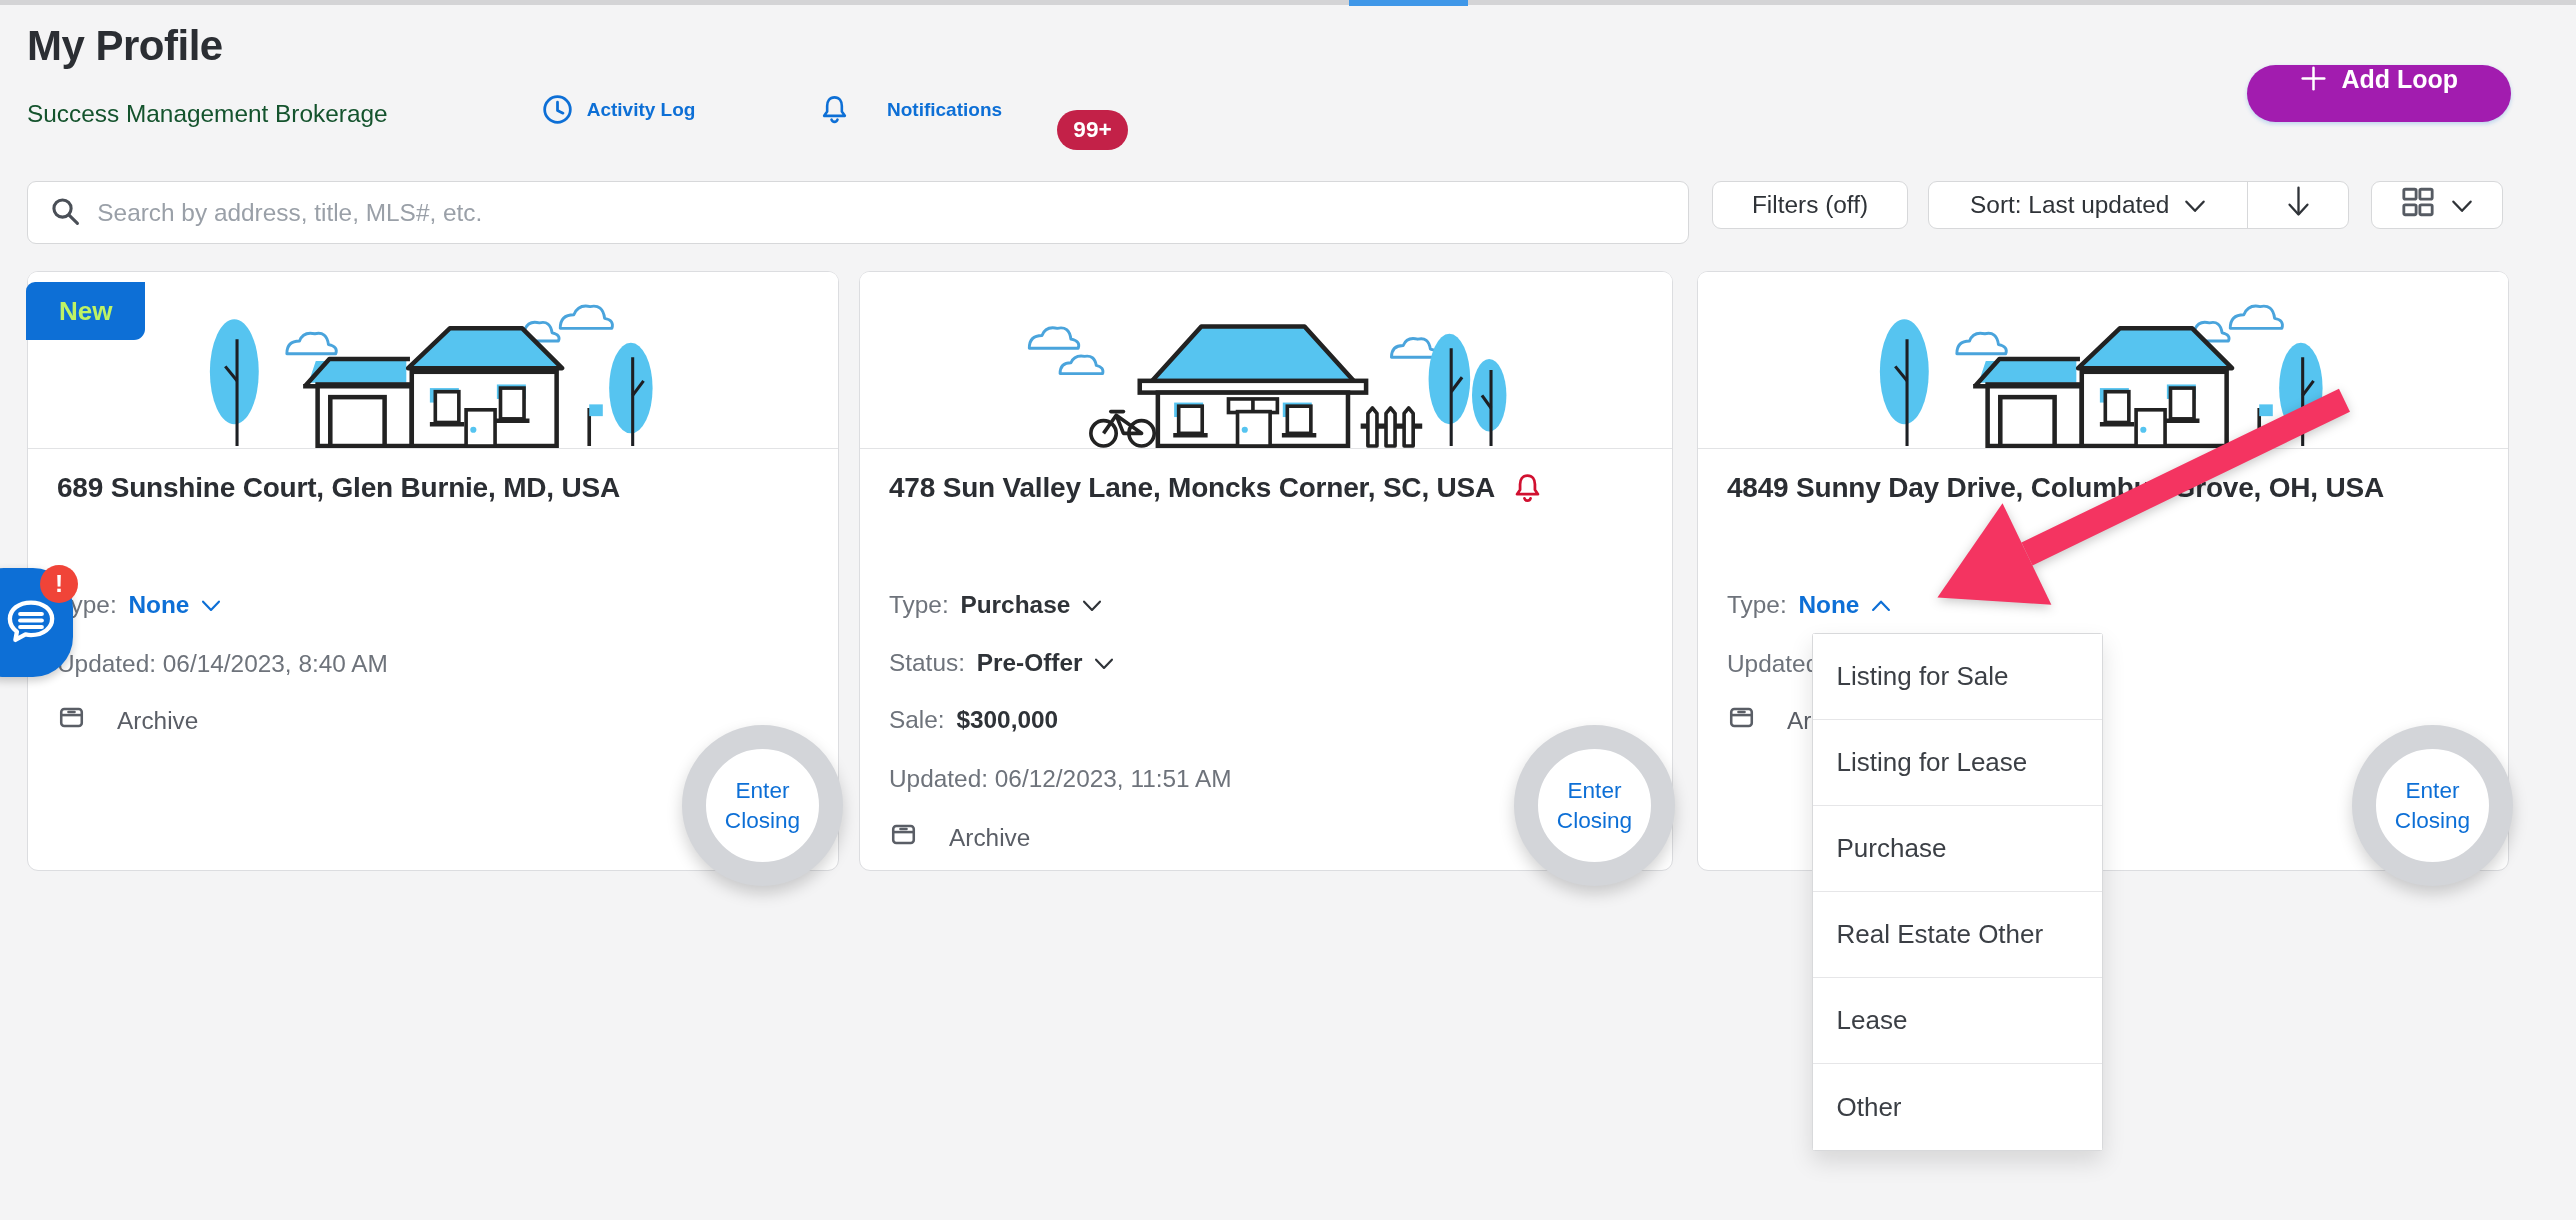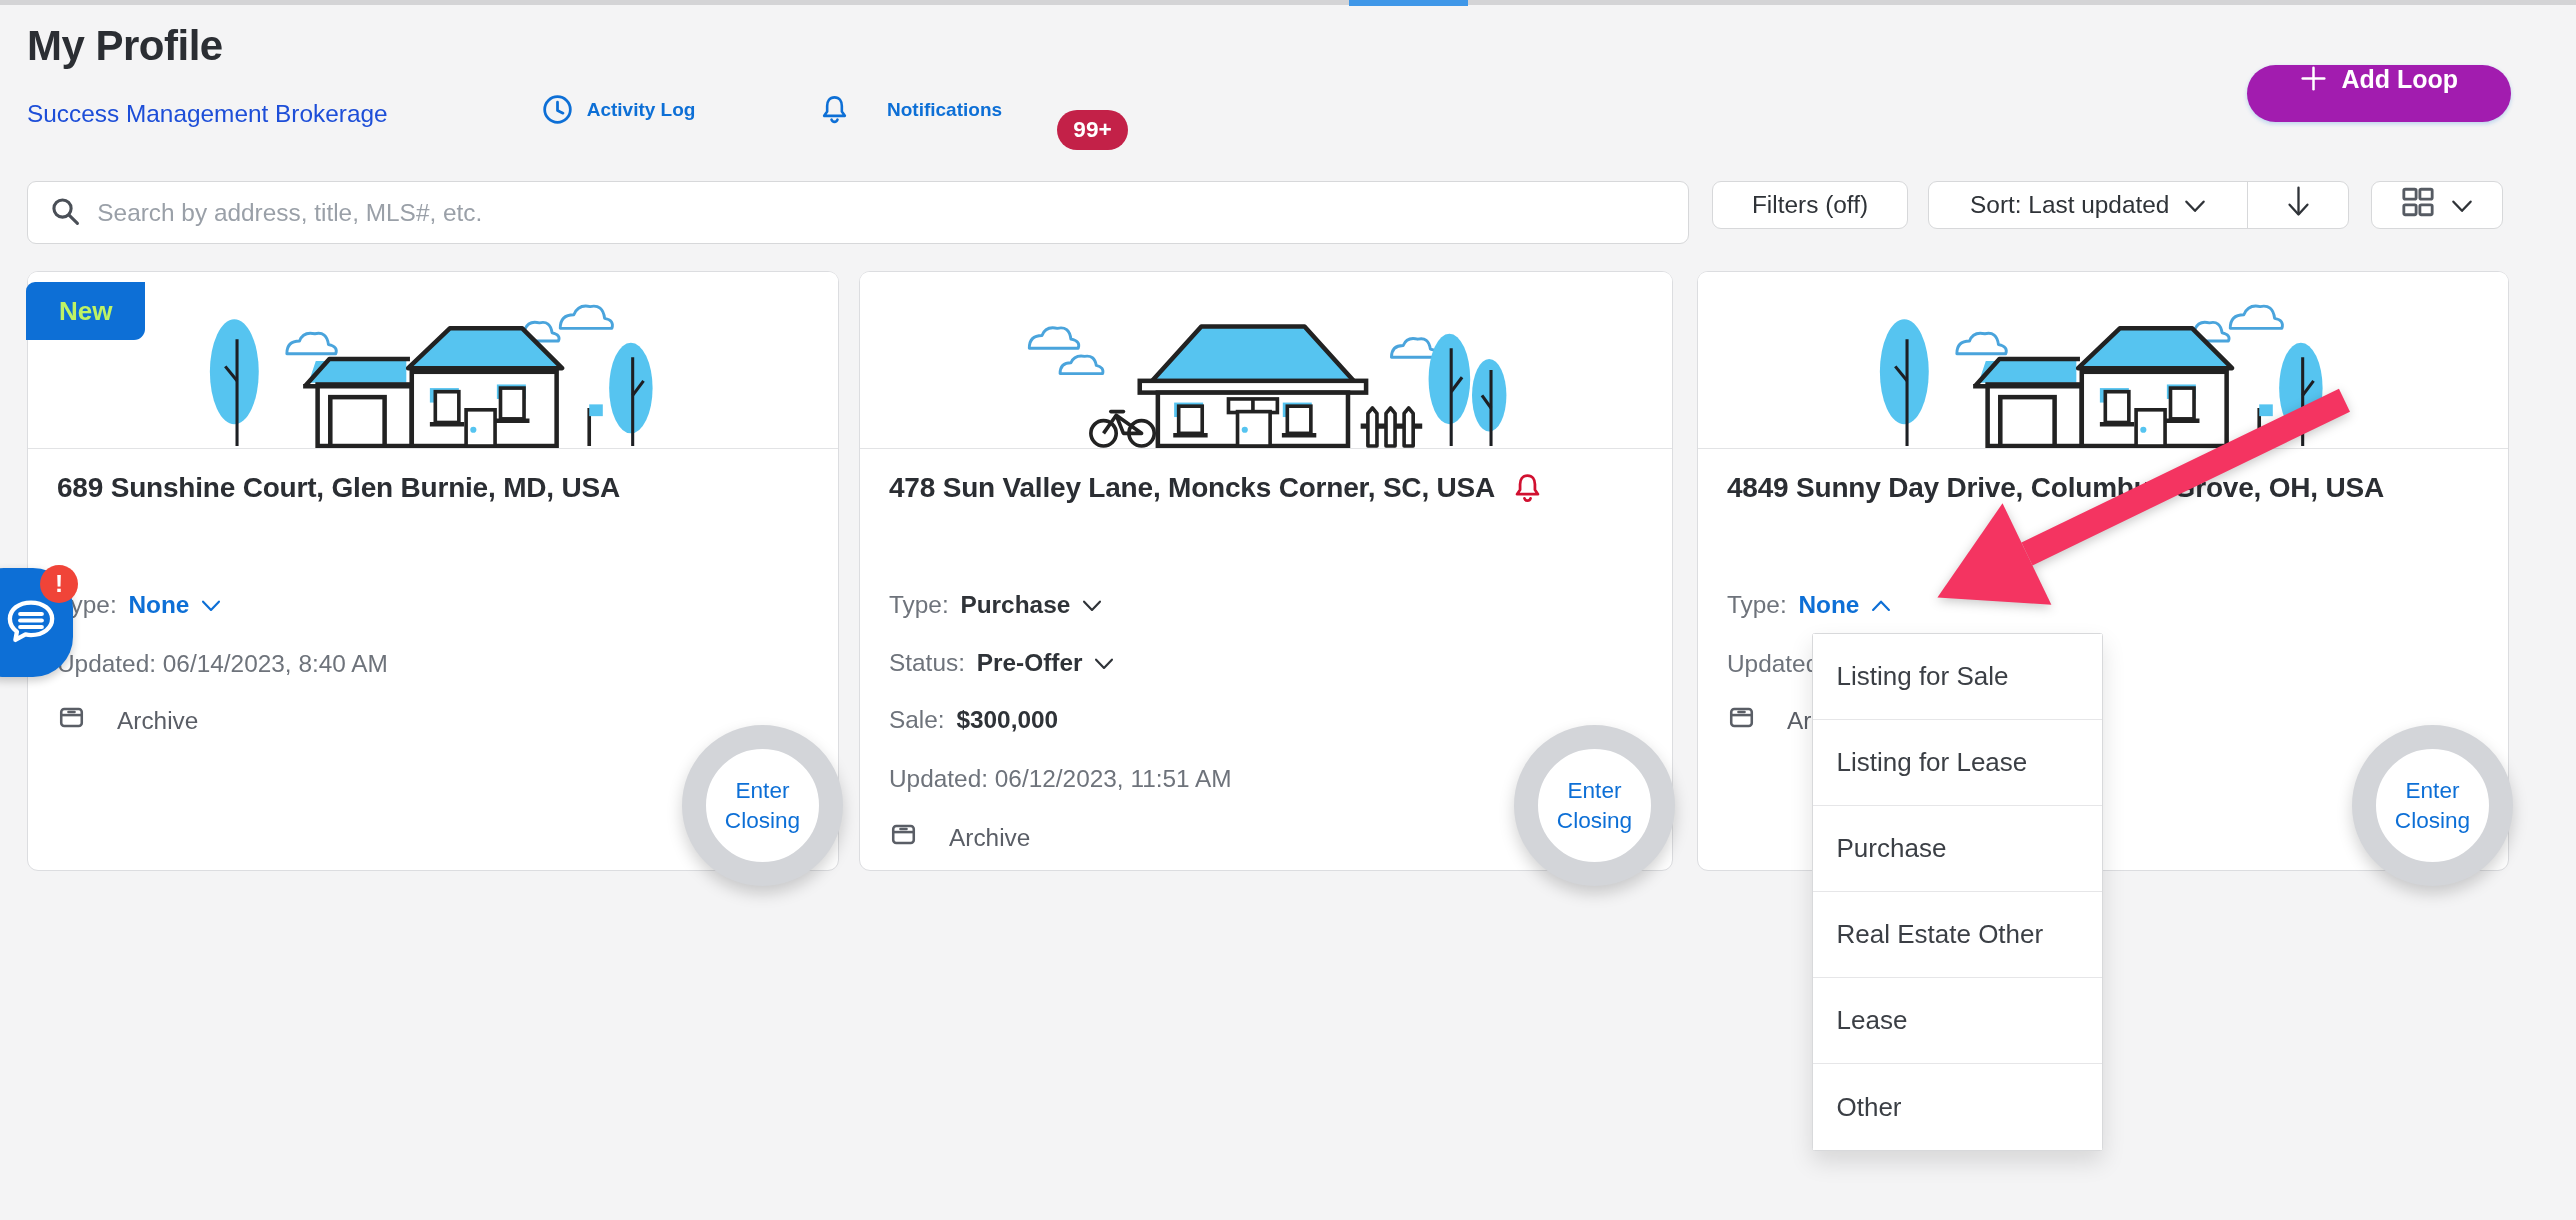--- a/index.html
+++ b/index.html
@@ -9,21 +9,21 @@
     background:#f4f4f5;
     font-family:"Liberation Sans", sans-serif;
     color:#2f3338;
   }
   
   .top-hairline { position:absolute; top:0; left:0; width:100%; height:4.5px; background:#d4d4d6; }
   .top-blue-seg { position:absolute; top:0; left:1349px; width:119px; height:6.3px; background:#3f97e8; }
 
   
   .page-title { position:absolute; left:27px; top:22px; font-size:42px; font-weight:700; color:#2b2e33; letter-spacing:-0.5px; }
-  .page-subtitle { position:absolute; left:27px; top:100px; font-size:24.4px; color:#1d4ed8; }
+  .page-subtitle { position:absolute; left:27px; top:100px; font-size:24.4px; color:#14532d; }
   .hdr-link { position:absolute; top:93px; display:flex; align-items:center; gap:12.7px;
               color:#0d6fd6; font-size:19px; font-weight:700; cursor:pointer; }
   .hdr-link svg { display:block; }
   .link-activity { left:541px; }
   .link-notifications { left:818px;gap:36px; }
   .notif-badge { position:absolute; left:1057px; top:110px; height:40px; min-width:71px; padding:0 16.3px;
                  background:#c32148; border-radius:20px; color:#fff; font-size:22.6px; font-weight:700;
                  display:flex; align-items:center; justify-content:center; }
   .add-loop-btn { position:absolute; left:2247px; top:65px; width:264px; height:57px; border-radius:33px;
                   background:#a21caf; color:#fff; font-size:25px; font-weight:700;

